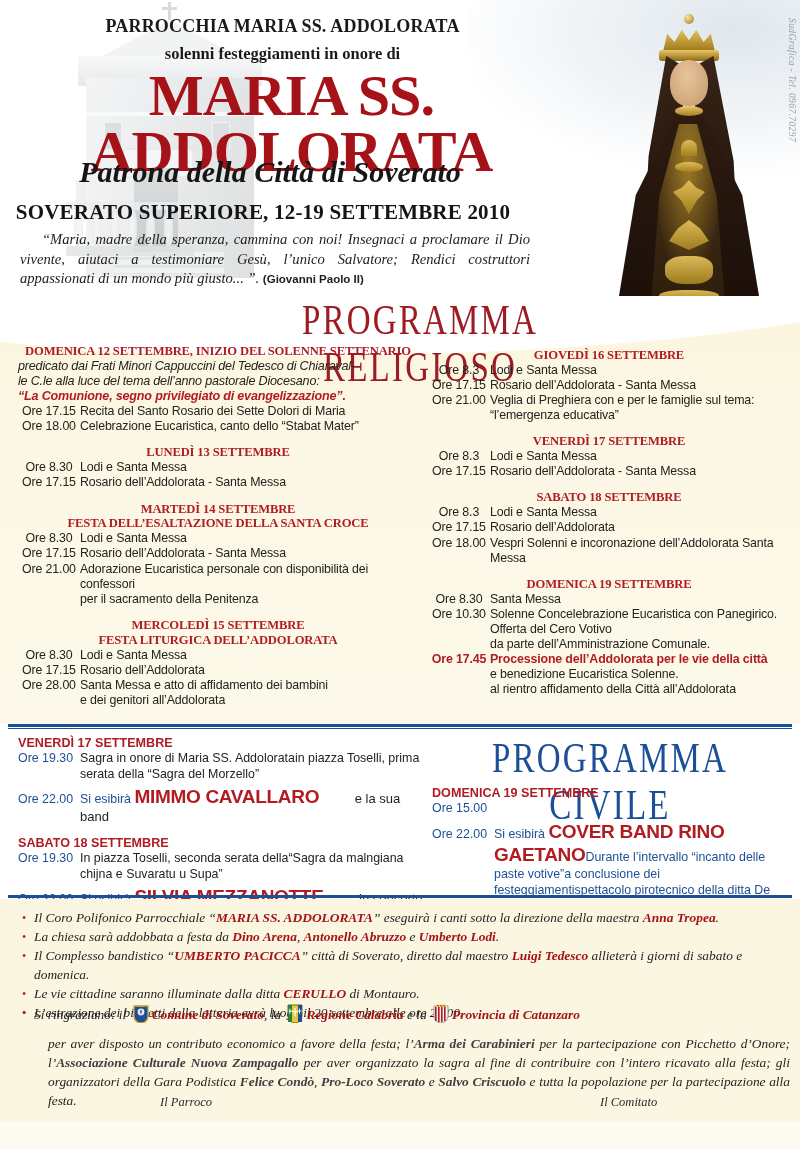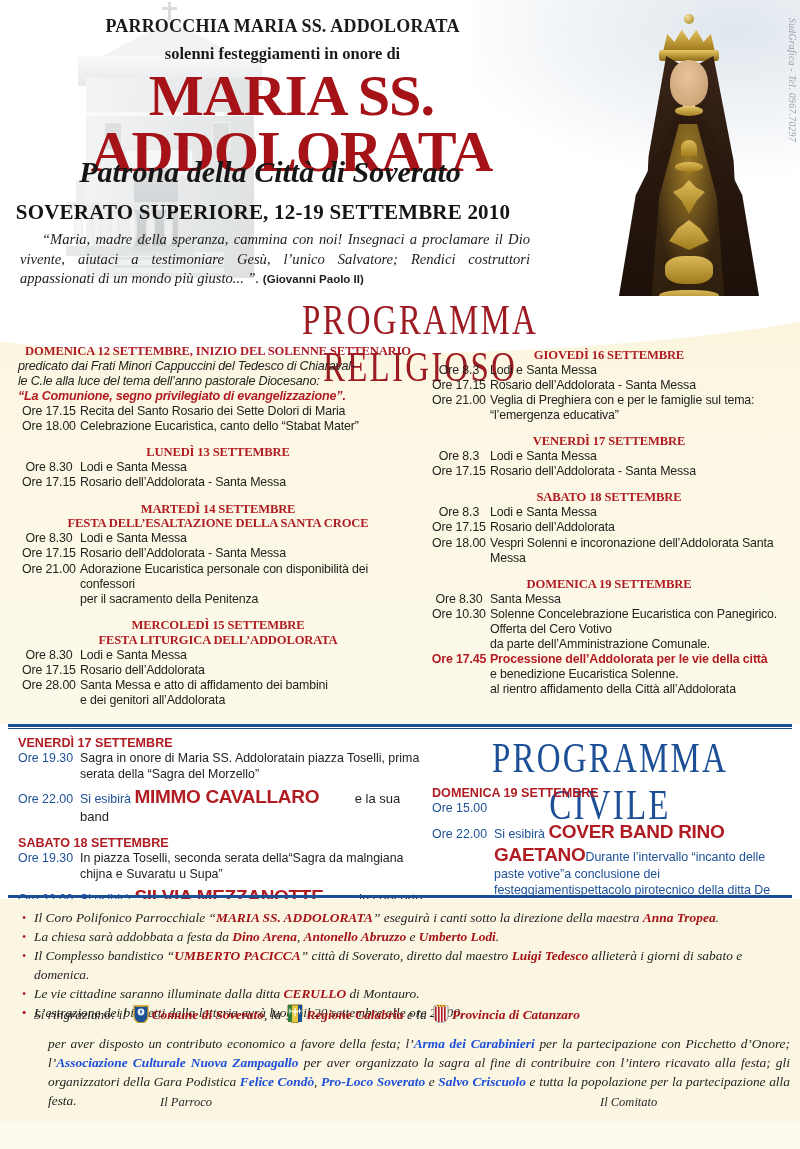--- a/index.html
+++ b/index.html
@@ -201,21 +201,21 @@
     color:#1e1e1e;line-height:1.36;margin-bottom:1px;}
   .bl .dot{flex:0 0 20px;color:#b01c22;font-style:normal;font-size:12px;text-align:center;
     line-height:1.5;}
   .bl .txt{flex:1;}
   .bl b{color:#a51217;font-style:italic;font-weight:bold;}
   .foot-list{position:absolute;left:14px;top:10px;width:775px;}
   .thanks-line{position:absolute;left:14px;top:105px;width:775px;}
   .thanks-body{position:absolute;left:48px;top:135px;width:742px;
     font-family:"Liberation Serif", serif;font-style:italic;font-size:13.4px;color:#1e1e1e;
     line-height:1.42;text-align:justify;}
-  .thanks-body b{color:#1d4ed8;font-weight:bold;font-style:italic;}
+  .thanks-body b{color:#404040;font-weight:bold;font-style:italic;}
   .sig{position:absolute;top:196px;font-family:"Liberation Serif", serif;font-style:italic;
     font-size:12.5px;color:#2a2a2a;}
   .sig-l{left:160px;}
   .sig-r{left:600px;}
 
   .crest{display:inline-block;width:16px;height:19px;vertical-align:-4px;margin:0 3px;}
 </style>
 </head>
 <body>
 

